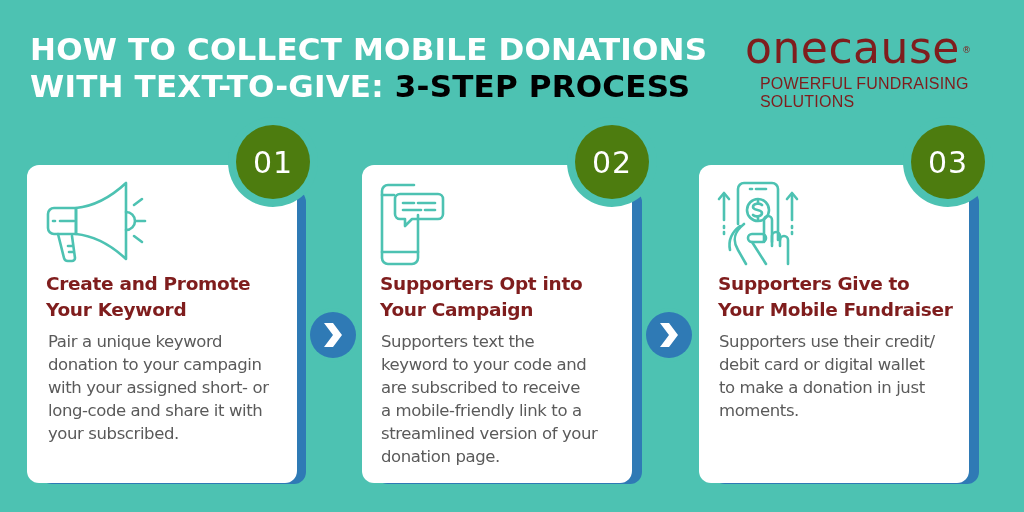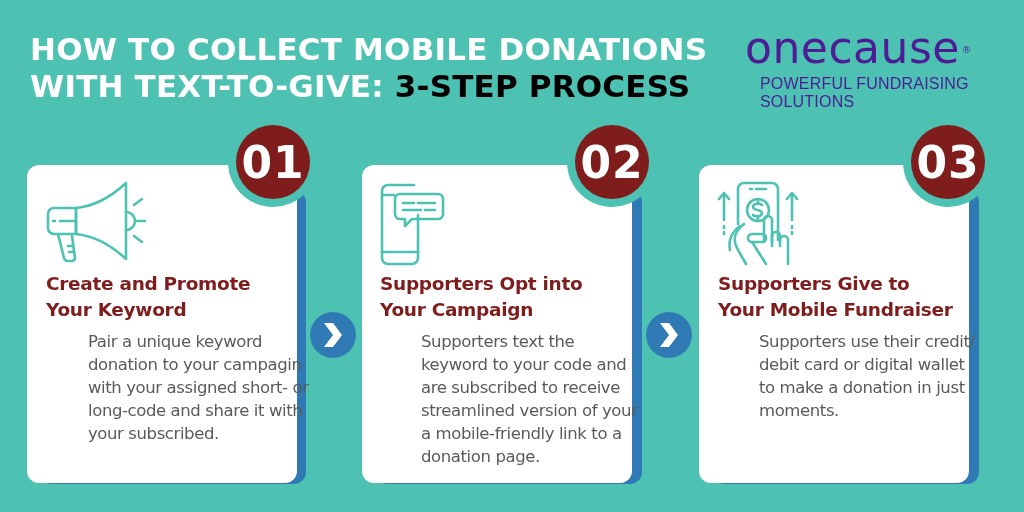--- a/index.html
+++ b/index.html
@@ -10,51 +10,51 @@
     position: relative;
   }
   .title {
     position: absolute; left: 30px; top: 22px;
     color: #ffffff; font-weight: bold; font-size: 31px; line-height: 37px;
     letter-spacing: 0.2px; text-transform: uppercase;
     font-family: "DejaVu Sans", sans-serif;
     margin-top: 9px;
   }
   .title .accent { color: #000000; }
-  .brand { position: absolute; left: 745px; top: 26px; color: #4c1d95; }
+  .brand { position: absolute; left: 745px; top: 26px; color: #7f1d1d; }
   .brand .logo-word {
     font-size: 44px; line-height: 44px; font-family: "DejaVu Sans", sans-serif;
     font-weight: normal; letter-spacing: 0.5px;
   }
   .brand .reg { font-size: 9px; vertical-align: top; position: relative; top: 2px; left: 2px; }
   .brand .tagline { font-size: 16px; letter-spacing: 0.2px; margin-top: 5px; margin-left: 15px; }
   .card-shadow {
     position: absolute; background: #2f7ab5; border-radius: 12px;
   }
   .card {
     position: absolute; background: #ffffff; border-radius: 12px;
   }
   .num-ring {
     position: absolute; width: 90px; height: 90px; border-radius: 50%;
     background: #4dc2b2;
   }
   .num {
     position: absolute; width: 74px; height: 74px; border-radius: 50%;
-    background: #7f1d1d; color: #fff;
+    background: #4d7c0f; color: #fff;
     display: flex; align-items: center; justify-content: center;
-    font-family: "DejaVu Sans", sans-serif; font-size: 44px; letter-spacing: 1px; font-weight: bold;
+    font-family: "DejaVu Sans", sans-serif; font-size: 30px; letter-spacing: 1px;
   }
   .icon { position: absolute; }
   .heading {
     position: absolute; color: #7f1d1d; font-weight: bold; font-size: 18.5px; line-height: 26px;
     font-family: "DejaVu Sans", sans-serif; letter-spacing: -0.3px;
   }
   .body-text {
     position: absolute; color: #5a5a5a; font-size: 16.5px; line-height: 23px;
-    font-family: "DejaVu Sans", sans-serif; letter-spacing: -0.4px; width: 250px; margin-left: 40px;
+    font-family: "DejaVu Sans", sans-serif; letter-spacing: -0.4px; width: 250px;
   }
   .arrow-ring {
     position: absolute; width: 54px; height: 54px; border-radius: 50%; background: #4dc2b2;
   }
   .arrow {
     position: absolute; width: 46px; height: 46px; border-radius: 50%; background: #2f7ab5;
     display: flex; align-items: center; justify-content: center;
   }
 </style>
 </head>
@@ -128,22 +128,22 @@
     </g>
   </svg>
   <div class="heading" style="left:380px; top:271px;">
     <div>Supporters Opt into</div>
     <div>Your Campaign</div>
   </div>
   <div class="body-text" style="left:381px; top:330px;">
     <div>Supporters text the</div>
     <div>keyword to your code and</div>
     <div>are subscribed to receive</div>
+    <div>a mobile-friendly link to a</div>
     <div>streamlined version of your</div>
-    <div>a mobile-friendly link to a</div>
     <div>donation page.</div>
   </div>
 </div>
 
 <div class="arrow-ring" style="left:642px; top:308px;"></div>
 <div class="arrow" style="left:646px; top:312px;">
   <svg width="22" height="26" viewBox="0 0 22 26">
     <path d="M2 1 H11 L20 13 L11 25 H2 L11 13 Z" fill="#ffffff"></path>
   </svg>
 </div>

